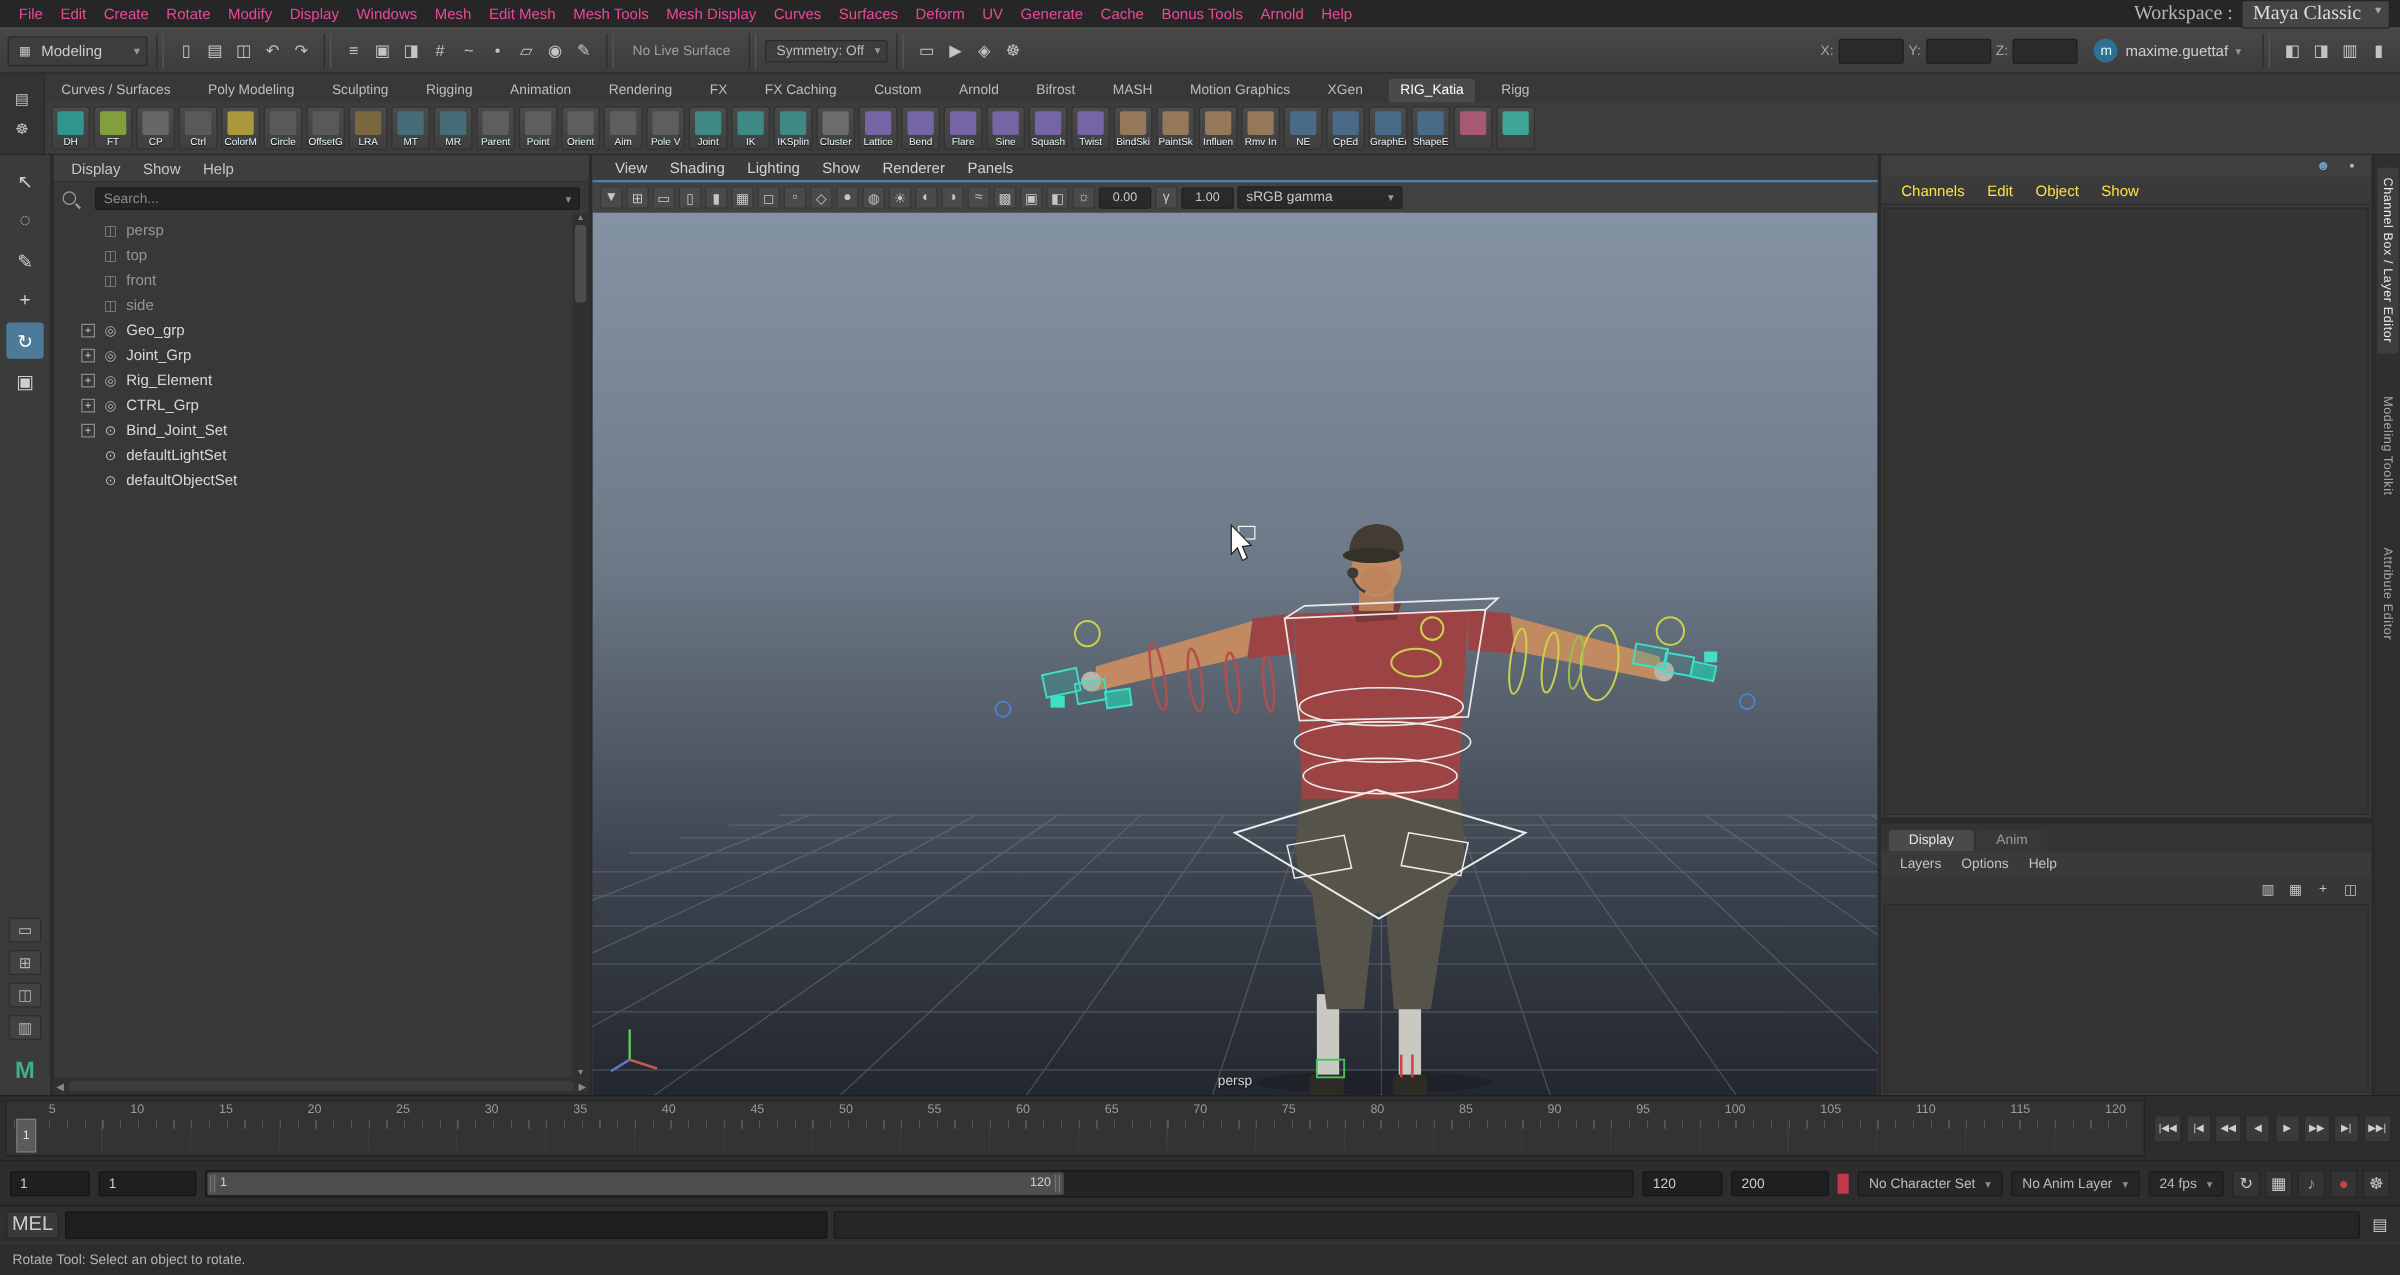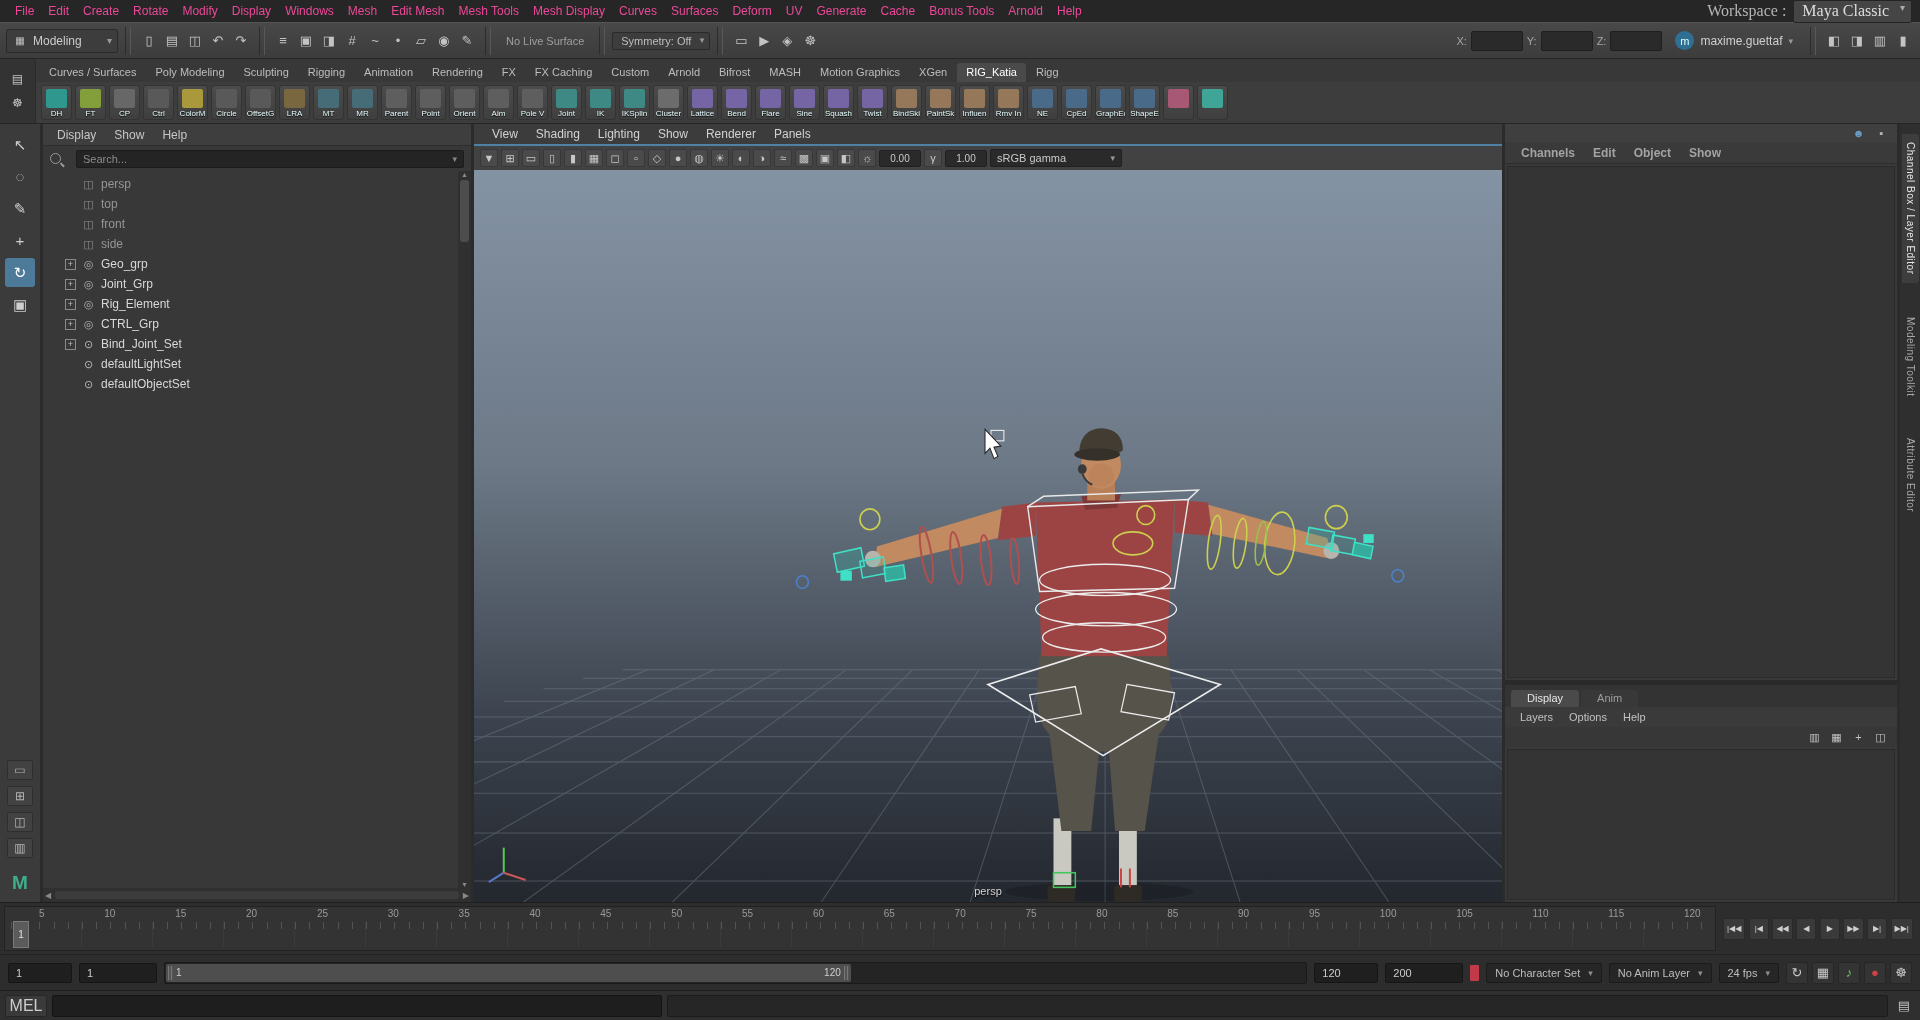--- a/index.html
+++ b/index.html
@@ -28,21 +28,21 @@
   .xyz-field { width:52px; height:20px; background:#2a2a2a; border:1px solid #1f1f1f; border-radius:2px; }
   .account { display:flex; align-items:center; gap:6px; margin:0 10px; }
   .avatar { width:19px; height:19px; border-radius:50%; background:#2e6f93; color:#dff; font-size:11px; display:flex; align-items:center; justify-content:center; }
   .account-name { font-size:12px; color:#cfcfcf; }
   .account .caret { font-size:9px; color:#999; }
 
   
   .shelf-block { display:flex; flex:0 0 auto; background:#383838; border-bottom:1px solid #252525; }
   .shelf-rail { width:36px; display:flex; flex-direction:column; align-items:center; justify-content:center; gap:6px; background:#333; border-right:1px solid #2a2a2a; }
   .shelf-col { flex:1; min-width:0; }
-  .shelf-tabs { height:23px; display:flex; align-items:flex-end; padding:0 4px; gap:1px; font-size:11px; overflow:hidden; }
+  .shelf-tabs { height:23px; display:flex; align-items:flex-end; padding:0 4px; gap:12px; font-size:11px; overflow:hidden; }
   .shelf-tab { padding:3px 9px 4px; color:#bdbdbd; white-space:nowrap; border-radius:3px 3px 0 0; }
   .shelf-tab.active { color:#ffffff; background:#4a4a4a; }
   .shelf-items { height:41px; background:#3d3d3d; display:flex; align-items:center; padding:0 5px; gap:3px; overflow:hidden; }
   .shelf-item { width:31px; height:35px; background:linear-gradient(#4b4b4b,#3f3f3f); border:1px solid #333; border-radius:3px; position:relative; display:flex; align-items:flex-start; justify-content:center; padding-top:3px; }
   .shelf-item .tint { width:21px; height:19px; border-radius:2px; opacity:.92; }
   .shelf-item .slabel { position:absolute; bottom:1px; left:0; right:0; text-align:center; font-size:8px; color:#e8feff; text-shadow:0 1px 1px #000; white-space:nowrap; overflow:hidden; }
 
   
   .main { flex:1; min-height:0; display:flex; gap:3px; background:#2b2b2b; }
 
@@ -89,21 +89,21 @@
   .vp-colorspace { width:132px; height:18px; background:#2a2a2a; border:1px solid #202020; border-radius:2px; display:flex; align-items:center; justify-content:space-between; padding:0 6px; font-size:11px; color:#c9c9c9; }
   .vp-colorspace .caret { font-size:9px; color:#999; }
   .vp-scene { flex:1; position:relative; min-height:0; }
   .vp-scene svg { position:absolute; inset:0; width:100%; height:100%; display:block; }
   .persp-label { position:absolute; bottom:5px; left:50%; transform:translateX(-50%); font-size:11px; color:#d6d6d6; text-shadow:0 1px 2px #000; }
 
   
   .right-panel { width:392px; background:#393939; display:flex; flex-direction:column; }
   .rp-top { height:18px; background:#3f3f3f; display:flex; justify-content:flex-end; align-items:center; gap:8px; padding:0 8px; font-size:11px; }
   .rp-menu { height:22px; background:#3a3a3a; border-bottom:1px solid #2d2d2d; display:flex; align-items:center; gap:2px; padding:0 8px; font-size:12px; }
-  .rp-menu span { padding:2px 8px; color:#a3a3a3;font-weight:bold; }
+  .rp-menu span { padding:2px 8px; color:#fde047; }
   .channel-area { flex:1; background:#343434; border:1px solid #2b2b2b; margin:2px; }
   .rp-splitter { height:5px; background:#2a2a2a; }
   .layer-editor { height:217px; display:flex; flex-direction:column; }
   .le-tabs { height:22px; display:flex; align-items:flex-end; gap:2px; padding:2px 6px 0; background:#333; }
   .le-tab { padding:2px 16px 3px; font-size:11px; color:#9d9d9d; background:#383838; border-radius:3px 3px 0 0; }
   .le-tab.active { background:#4a4a4a; color:#e6e6e6; }
   .le-menu { height:20px; background:#3a3a3a; display:flex; align-items:center; gap:2px; padding:0 8px; font-size:11px; }
   .le-menu span { padding:1px 7px; color:#c2c2c2; }
   .le-icons { height:20px; display:flex; justify-content:flex-end; align-items:center; gap:5px; padding:0 8px; background:#373737; }
   .le-icons .icon-btn { width:17px; height:17px; font-size:11px; }
@@ -848,14 +848,17 @@
       </span>
   </div>
 
   <div class="command-row">
     <span class="mel-label">MEL</span>
     <span class="mel-input"></span>
     <span class="mel-output"></span>
     <span class="icon-btn">▤</span>
   </div>
 
+  <div class="help-row">
+    <span>Rotate Tool: Select an object to rotate.</span>
+  </div>
 
 </div>
 
 </body></html>

